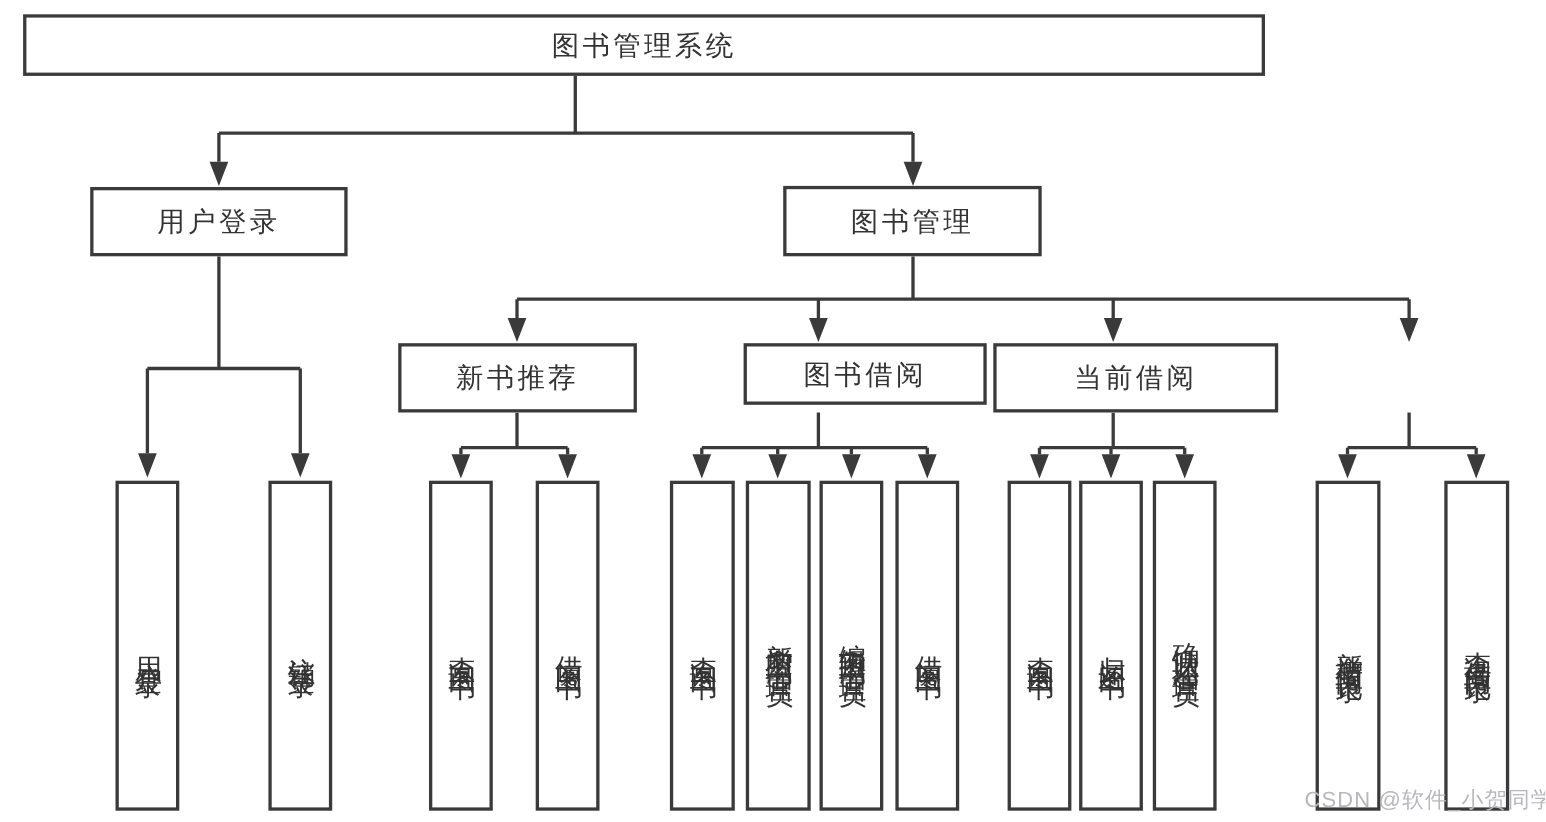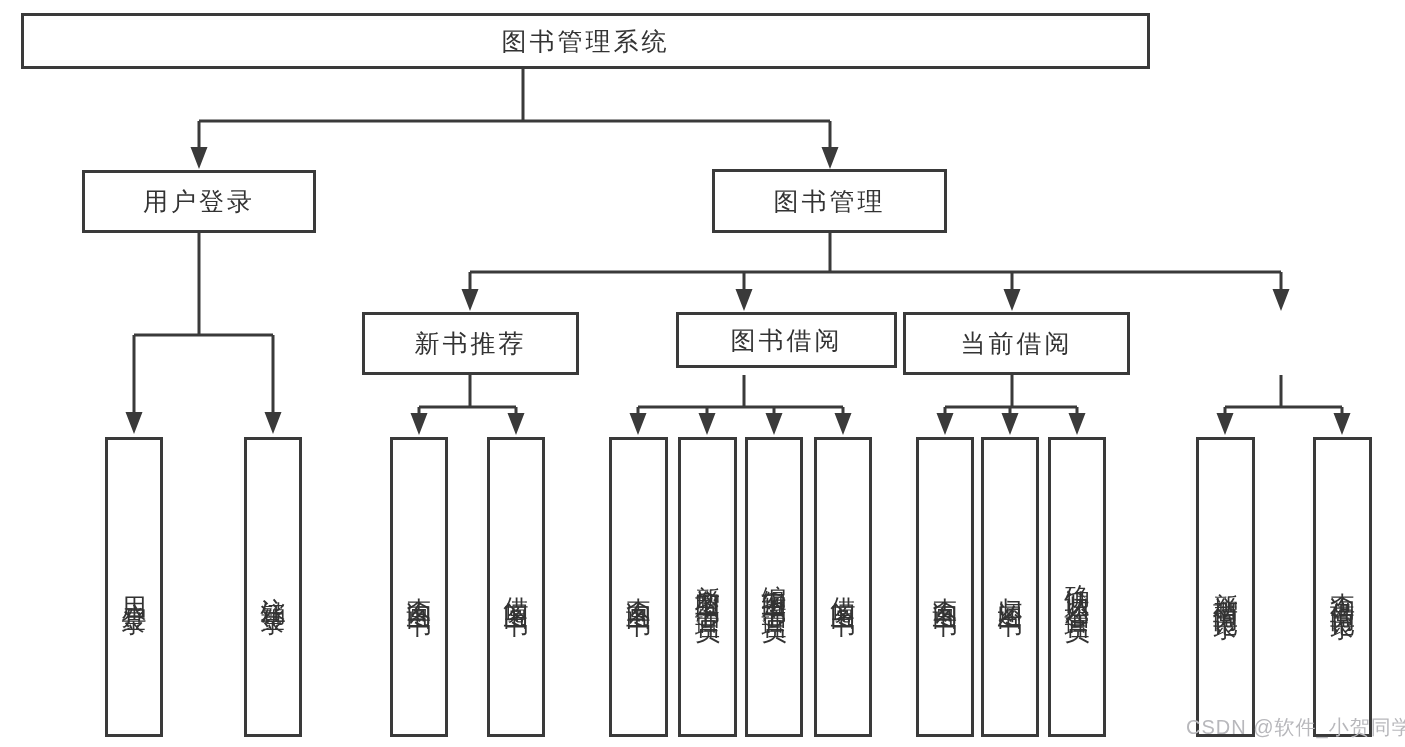--- a/index.html
+++ b/index.html
@@ -87,21 +87,21 @@
   <div class="node h" style="left:712px; top:169px; width:235px; height:64px;text-align:right;">
     <span>图书管理</span>
   </div>
 
   <div class="node h" style="left:362px; top:312px; width:217px; height:63px;">
     <span>新书推荐</span>
   </div>
   <div class="node h" style="left:633px; top:312px; width:221px; height:56px;margin-left:43px;">
     <span>图书借阅</span>
   </div>
-  <div class="node h" style="left:903px; top:312px; width:227px; height:63px;">
+  <div class="node h" style="left:903px; top:312px; width:259px; height:63px;">
     <span>当前借阅</span>
   </div>
 
   <div class="node v" style="left:105px; top:437px; width:58px; height:300px;">
     <span>用户登录</span>
   </div>
   <div class="node v" style="left:244px; top:437px; width:58px; height:300px;">
     <span>注销登录</span>
   </div>
 

